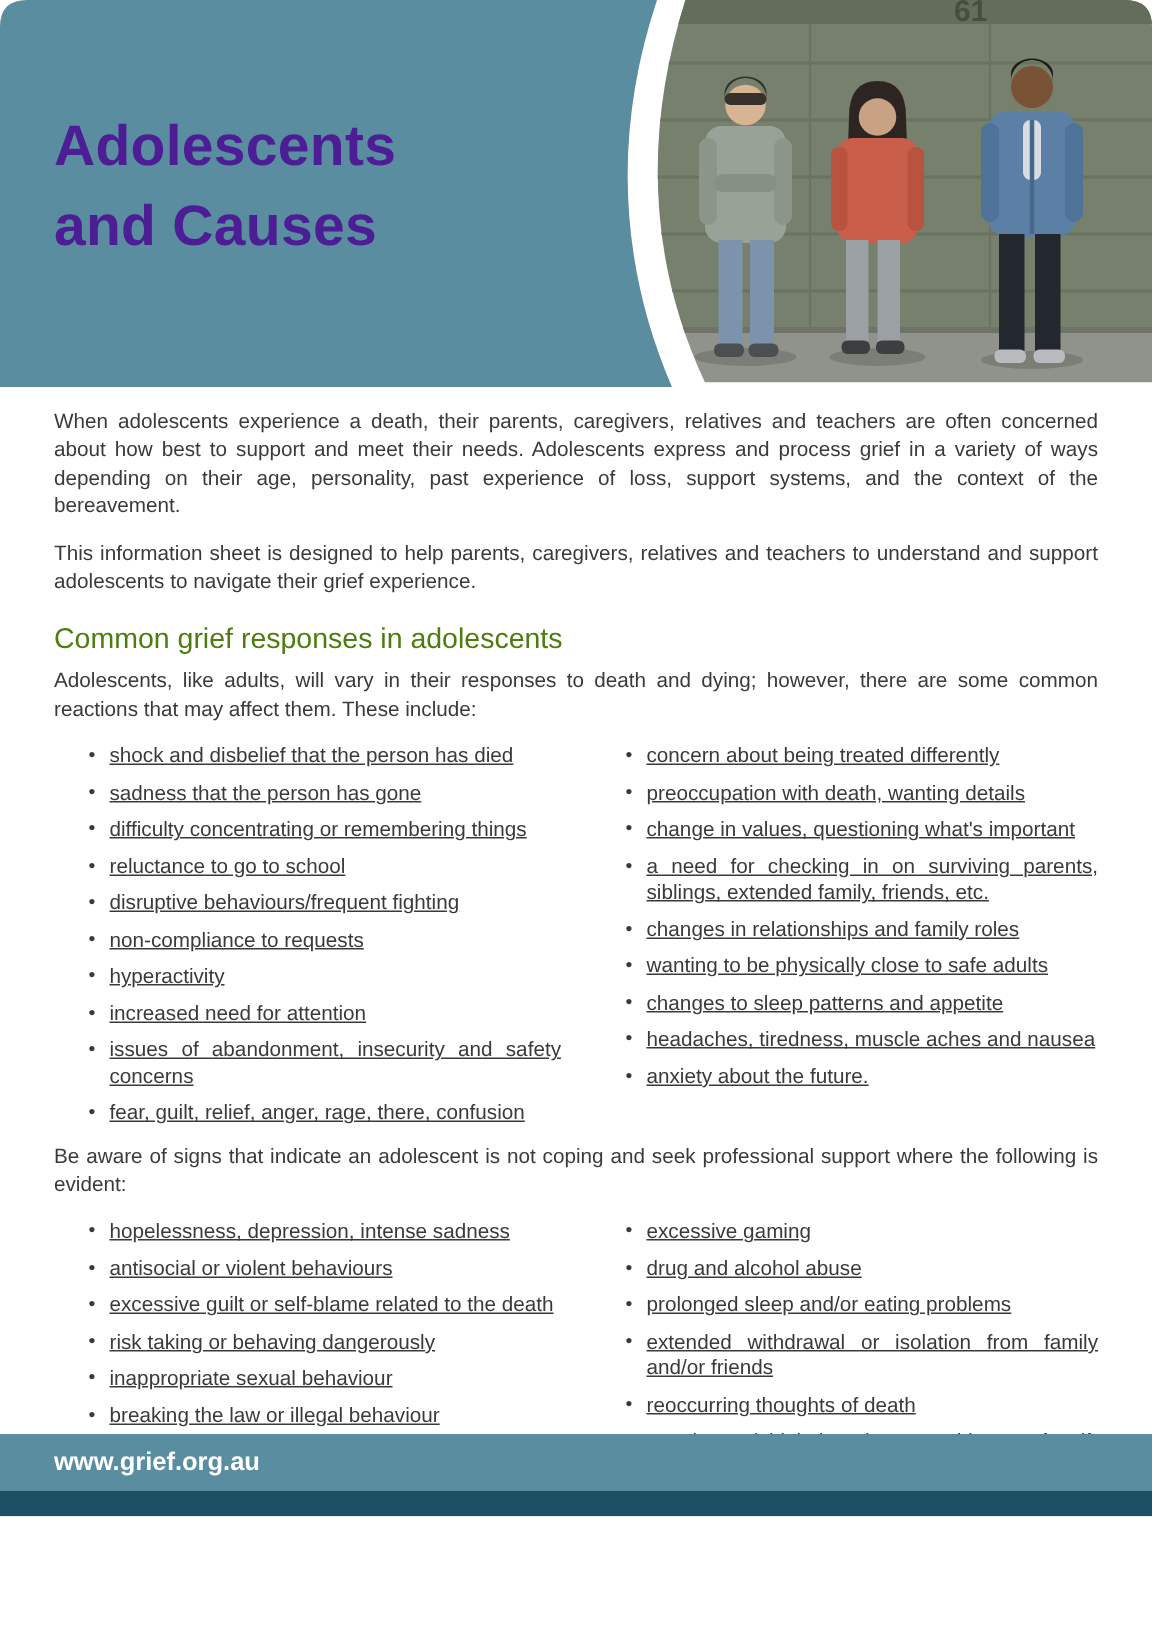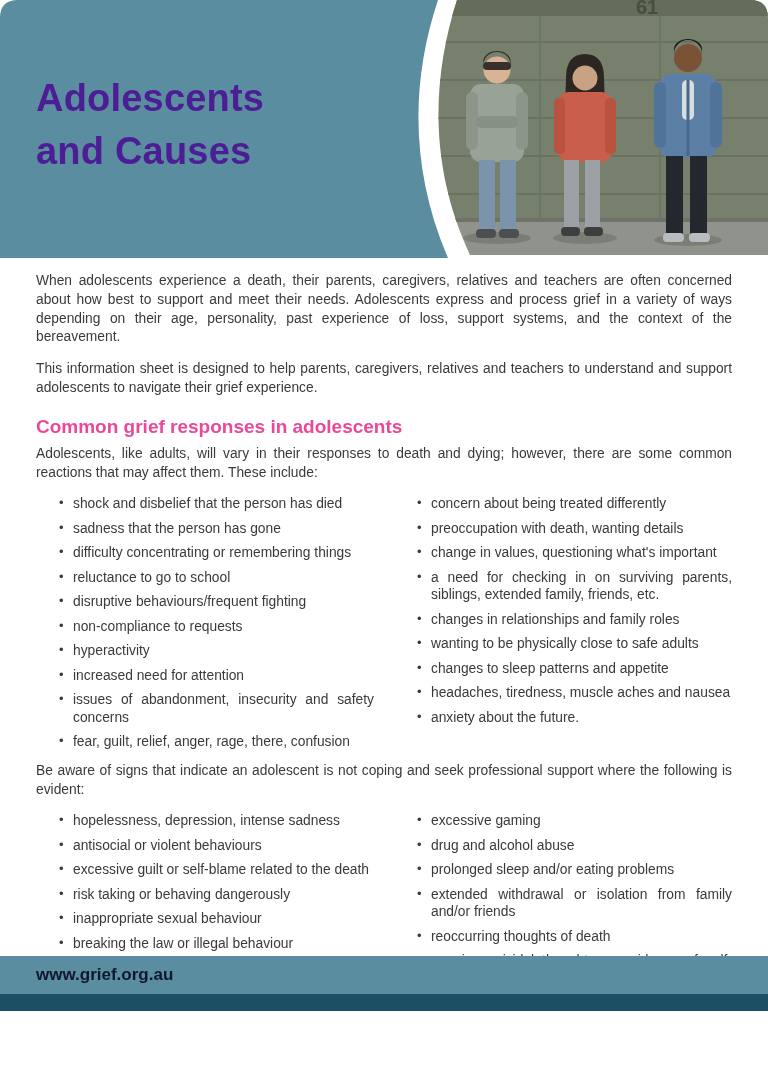--- a/index.html
+++ b/index.html
@@ -21,42 +21,43 @@
   }
   .hero-title span{display:block;}
   
   main{padding:14px 36px 0 36px;}
   main p{
     margin:0 0 13px 0;
     font-size:13.8px;line-height:18.8px;text-align:justify;color:#3a3a3a;
   }
   h2{
     margin:18px 0 7px 0;
-    font-size:19px;font-weight:bold;color:#ec4899;
+    font-size:19px;font-weight:normal;color:#4d7c0f;
   }
   .cols{
     display:grid;grid-template-columns:1fr 1fr;column-gap:42px;
     margin:10px 0 4px 22px;
+    text-decoration:underline;
   }
   .cols ul{list-style:none;margin:0;padding:0;}
   .cols li{
     position:relative;padding-left:15px;margin:0 0 7px 0;
     font-size:13.8px;line-height:17.5px;text-align:justify;color:#3a3a3a;
   }
   .cols li::before{
     content:"\2022";position:absolute;left:1px;top:-1px;
     color:#3a3a3a;font-size:13px;
   }
   
   footer{position:absolute;left:0;bottom:0;width:768px;}
   .footer-band{
     height:38px;background:#5b8da0;display:flex;align-items:center;
     padding-left:36px;box-sizing:border-box;
   }
-  .footer-band span{color:#0f172a;font-size:17px;font-weight:bold;}
+  .footer-band span{color:#ffffff;font-size:17px;font-weight:bold;}
   .footer-strip{height:17px;background:#1b4f63;}
 </style>
 </head>
 <body>
 
 <div class="page">
 
   <header class="hero">
     <svg width="768" height="258" viewBox="0 0 768 258" aria-hidden="true">
       <defs>

